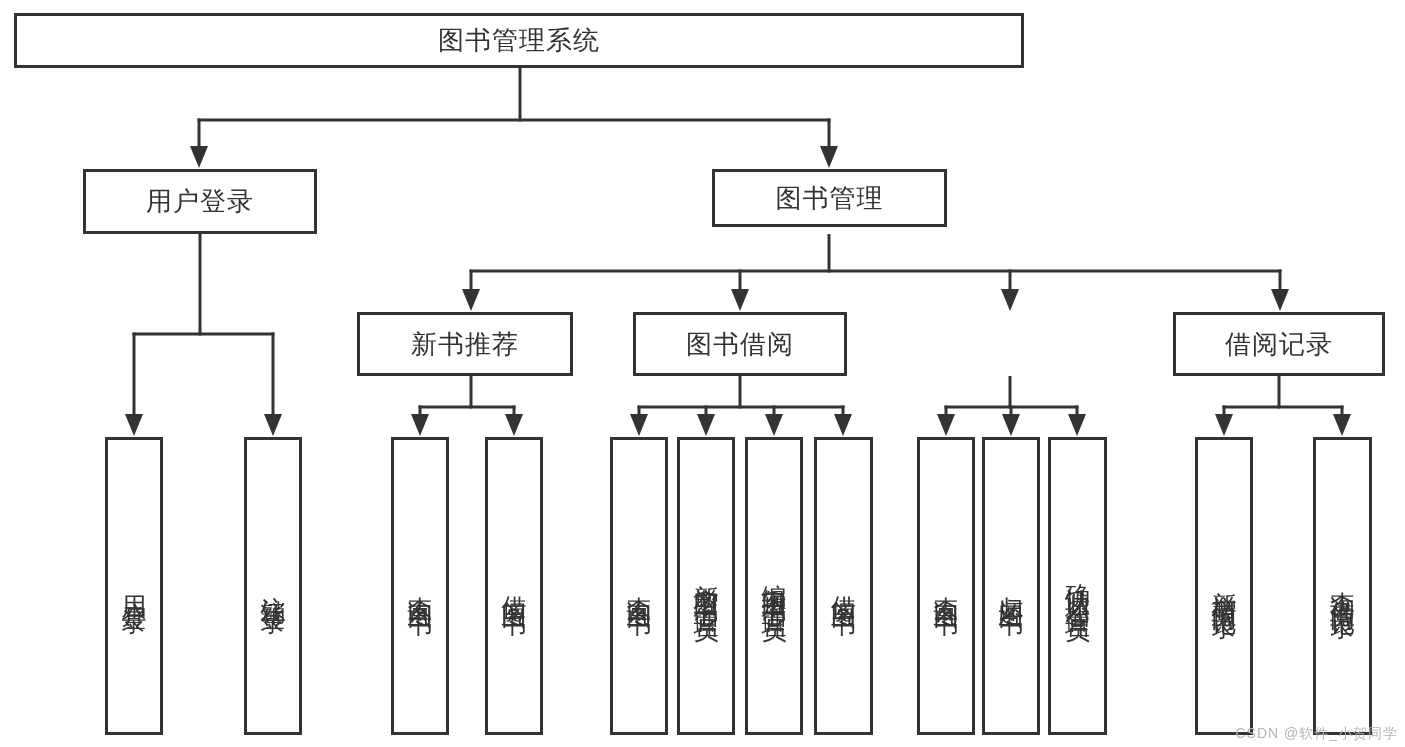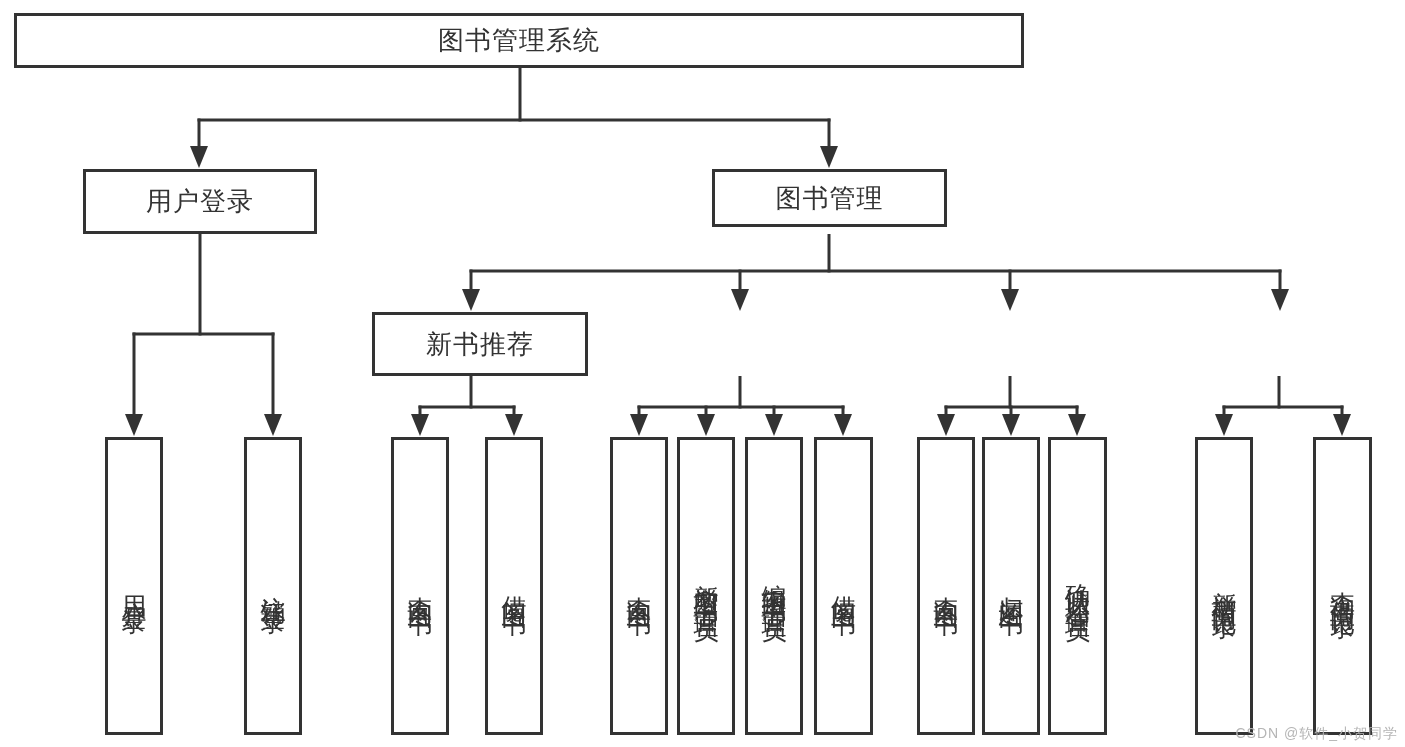--- a/index.html
+++ b/index.html
@@ -151,22 +151,28 @@
     <span>图书管理系统</span>
   </div>
 
   <div class="hbox" style="left:83px;top:169px;width:234px;height:65px">
     <span>用户登录</span>
   </div>
   <div class="hbox" style="left:712px;top:169px;width:235px;height:58px">
     <span>图书管理</span>
   </div>
 
-  <div class="hbox" style="left:372px;top:312px;width:216px;height:64px">
+  <div class="hbox" style="left:357px;top:312px;width:216px;height:64px">
     <span>新书推荐</span>
+  </div>
+  <div class="hbox" style="left:633px;top:312px;width:214px;height:64px">
+    <span>图书借阅</span>
+  </div>
+  <div class="hbox" style="left:1173px;top:312px;width:212px;height:64px">
+    <span>借阅记录</span>
   </div>
 
   <div class="vbox" style="left:105px;top:437px;width:58px;height:298px">
     <span class="vtext">用户登录</span>
   </div>
   <div class="vbox" style="left:244px;top:437px;width:58px;height:298px">
     <span class="vtext">注销登录</span>
   </div>
 
   <div class="vbox" style="left:391px;top:437px;width:58px;height:298px">

